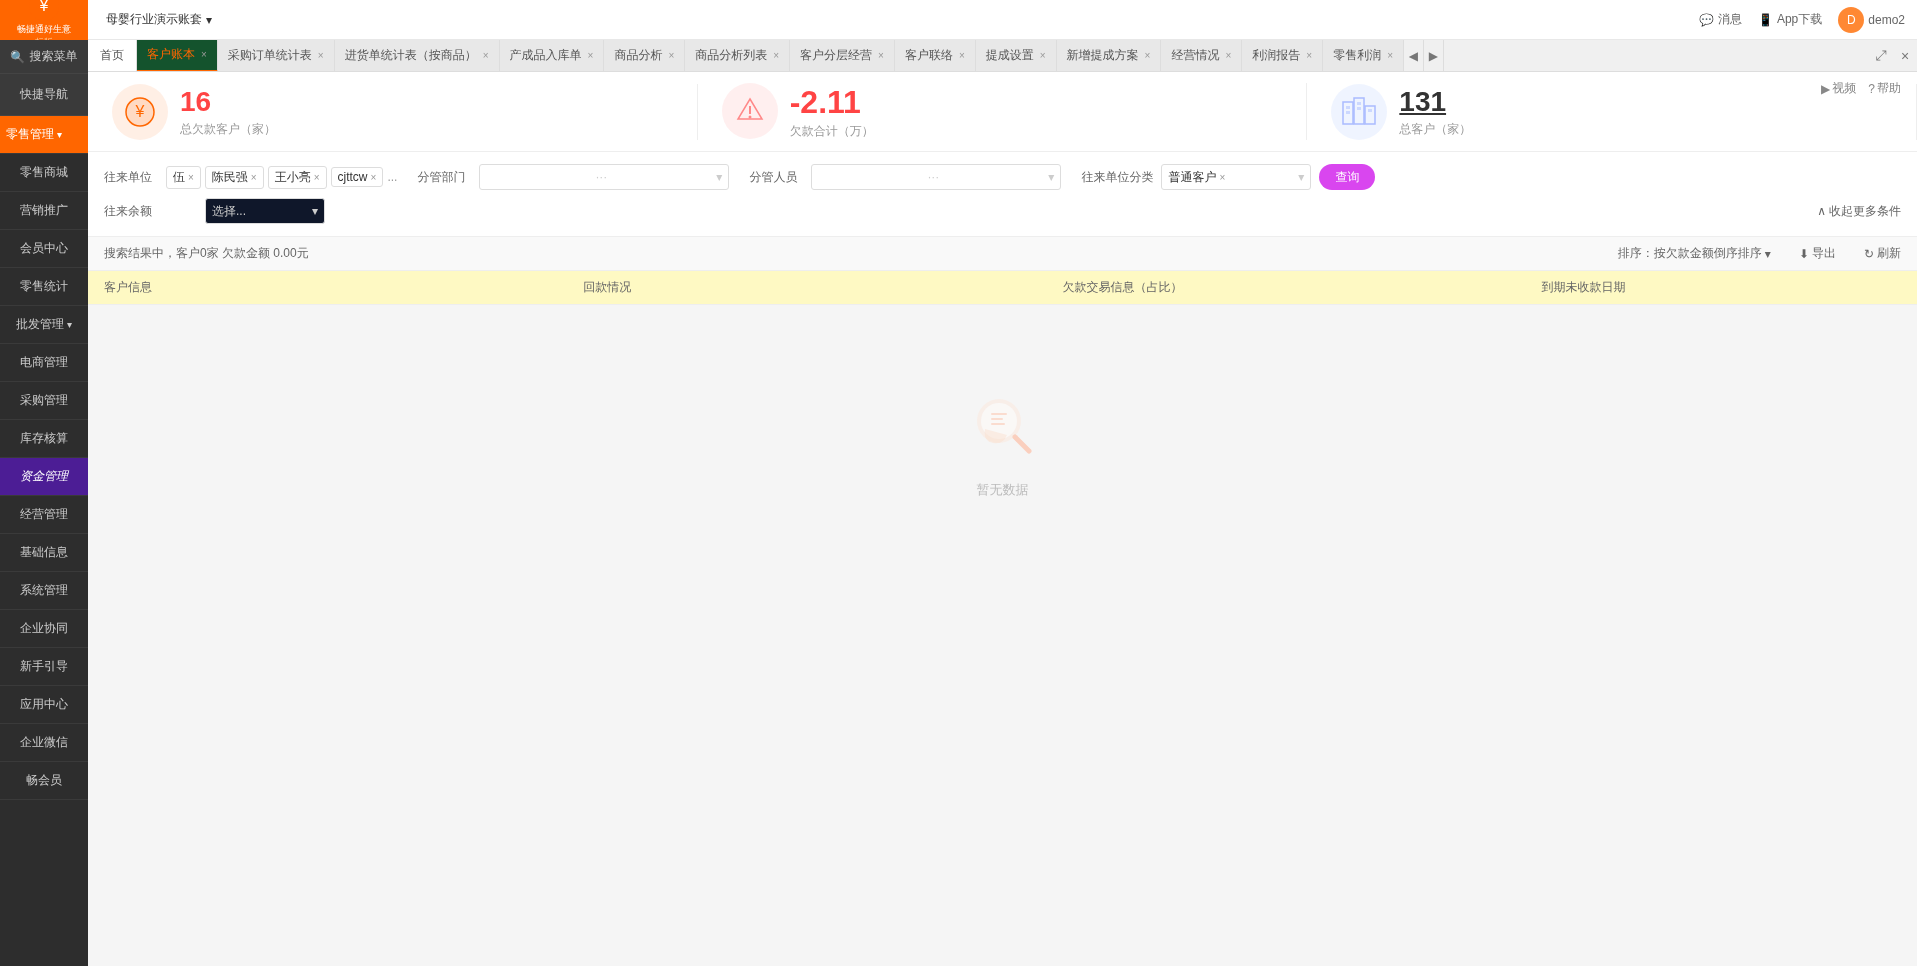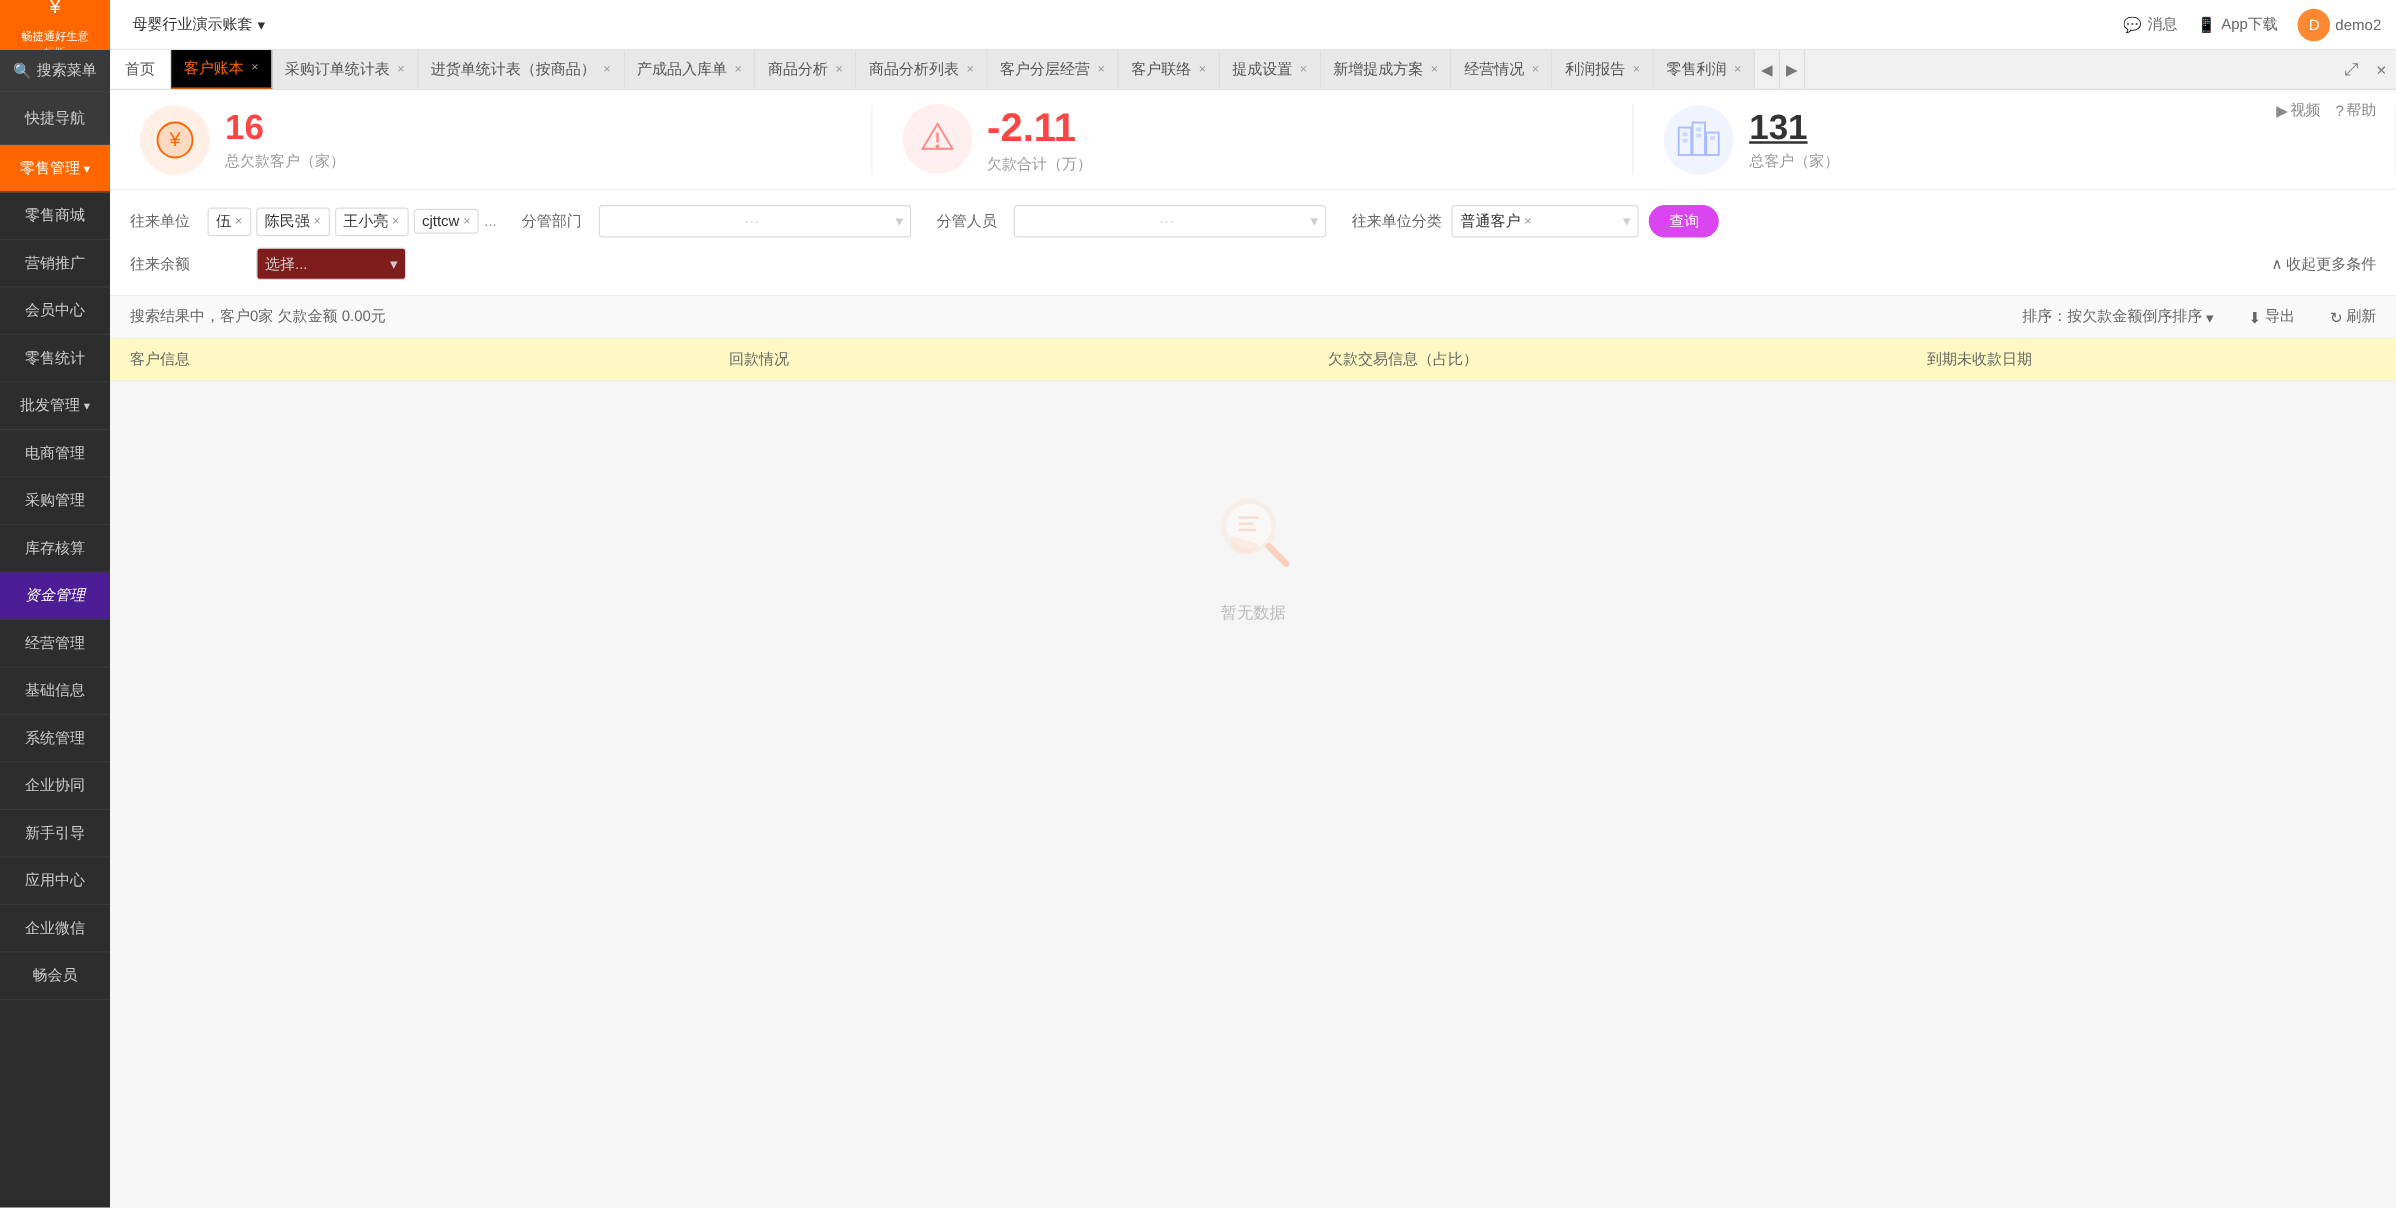--- a/index.html
+++ b/index.html
@@ -70,21 +70,21 @@
       padding: 0 10px;
       display: flex; align-items: center; gap: 4px;
       font-size: 12px;
       cursor: pointer;
       white-space: nowrap;
       border-right: 1px solid #ddd;
       color: #555;
       background: #e8e8e8;
     }
     .tab-item.active {
-      background: #000000;
+      background: #14532d;
       color: #ff6600;
       border-bottom: 2px solid #ff6600;
     }
     .tab-close {
       font-size: 10px; color: #999; margin-left: 2px;
       cursor: pointer;
     }
     .tab-home {
       height: 32px;
       padding: 0 12px;
@@ -152,21 +152,21 @@
       font-size: 12px; color: #ccc;
       cursor: pointer;
       text-align: center;
       border-bottom: 1px solid #3a3a3a;
     }
     .sidebar-menu-item.active {
       background: #ff6600;
       color: #fff;
     }
     .sidebar-menu-item.has-sub {
-      display: flex; align-items: center; justify-content: center; gap: 3px;
+      display: flex; align-items: center; justify-content: flex-start; gap: 3px;
     }
 
     
     .main-content {
       position: fixed;
       top: 72px;
       left: 88px;
       right: 0;
       bottom: 0;
       overflow-y: auto;
@@ -273,21 +273,21 @@
     }
     .filter-select-wide {
       min-width: 250px;
     }
     .filter-input {
       height: 26px;
       border: 1px solid #ddd;
       border-radius: 3px;
       padding: 0 6px;
       font-size: 12px; color: #999;
-      background: #7f1d1d;
+      background: #0f172a;
       min-width: 120px;
       cursor: pointer;
       display: flex; align-items: center; justify-content: space-between;
     }
     .collapse-btn {
       display: flex; align-items: center; gap: 3px;
       font-size: 12px; color: #666;
       cursor: pointer;
       margin-left: auto;
     }

